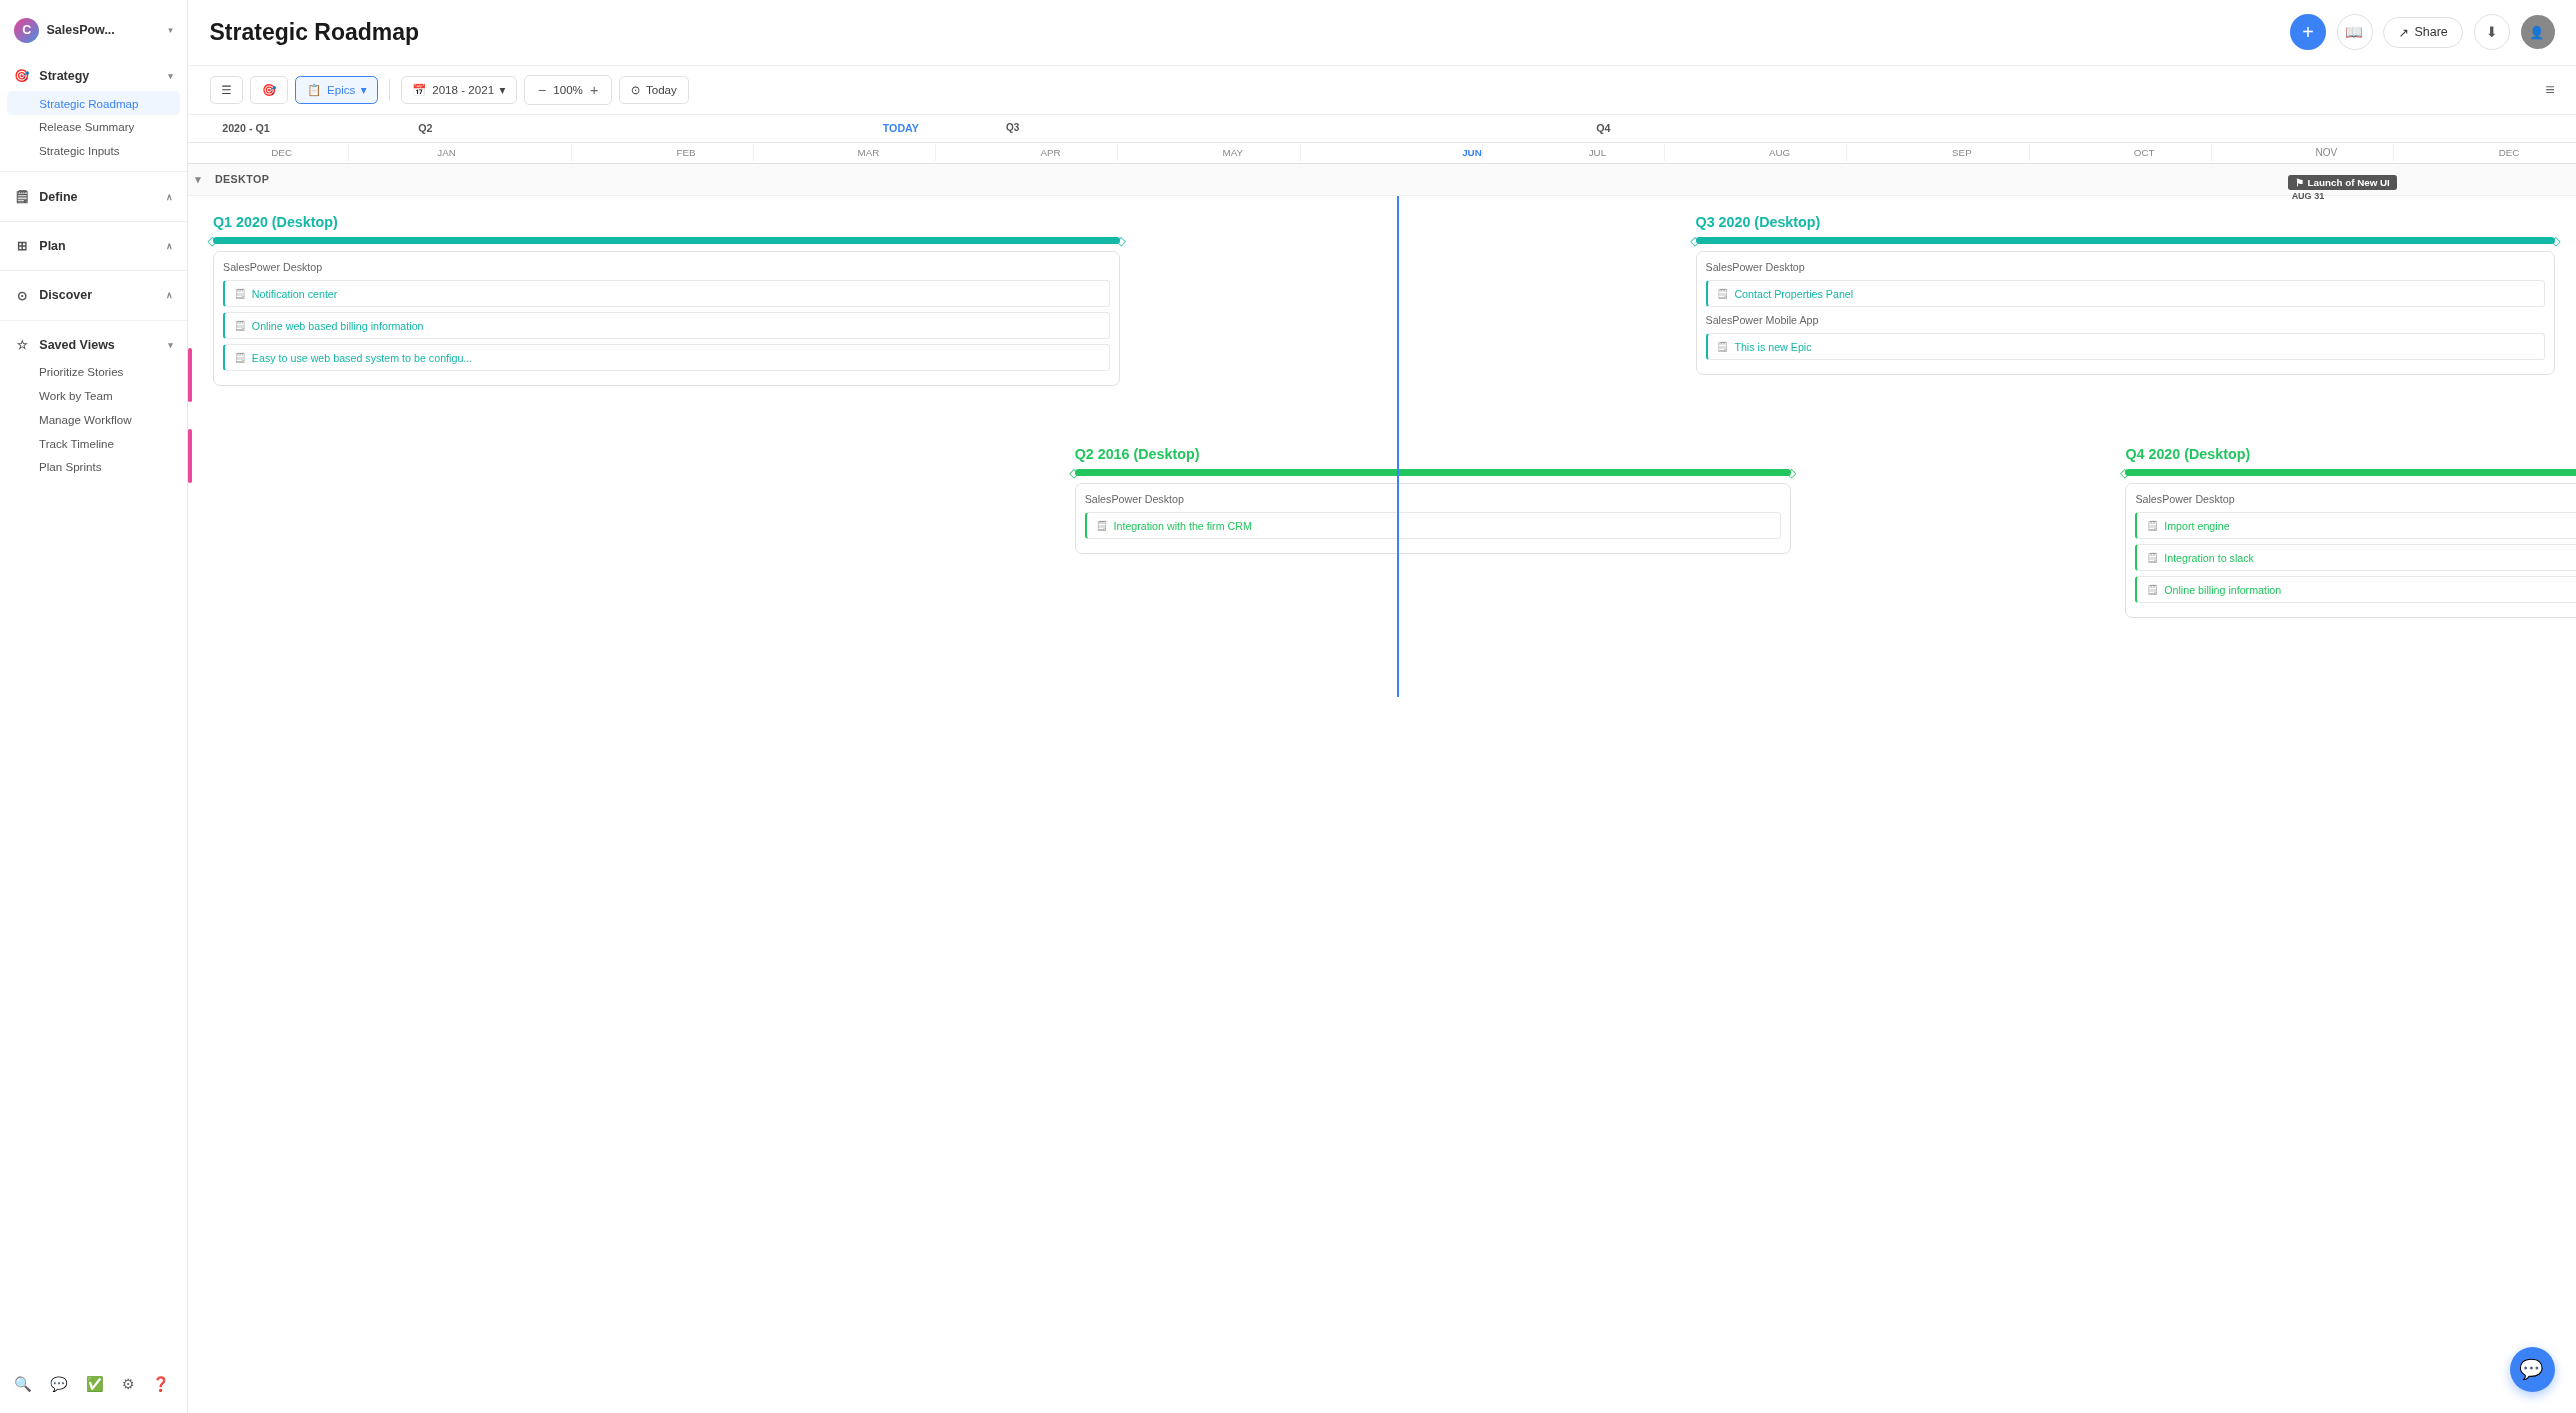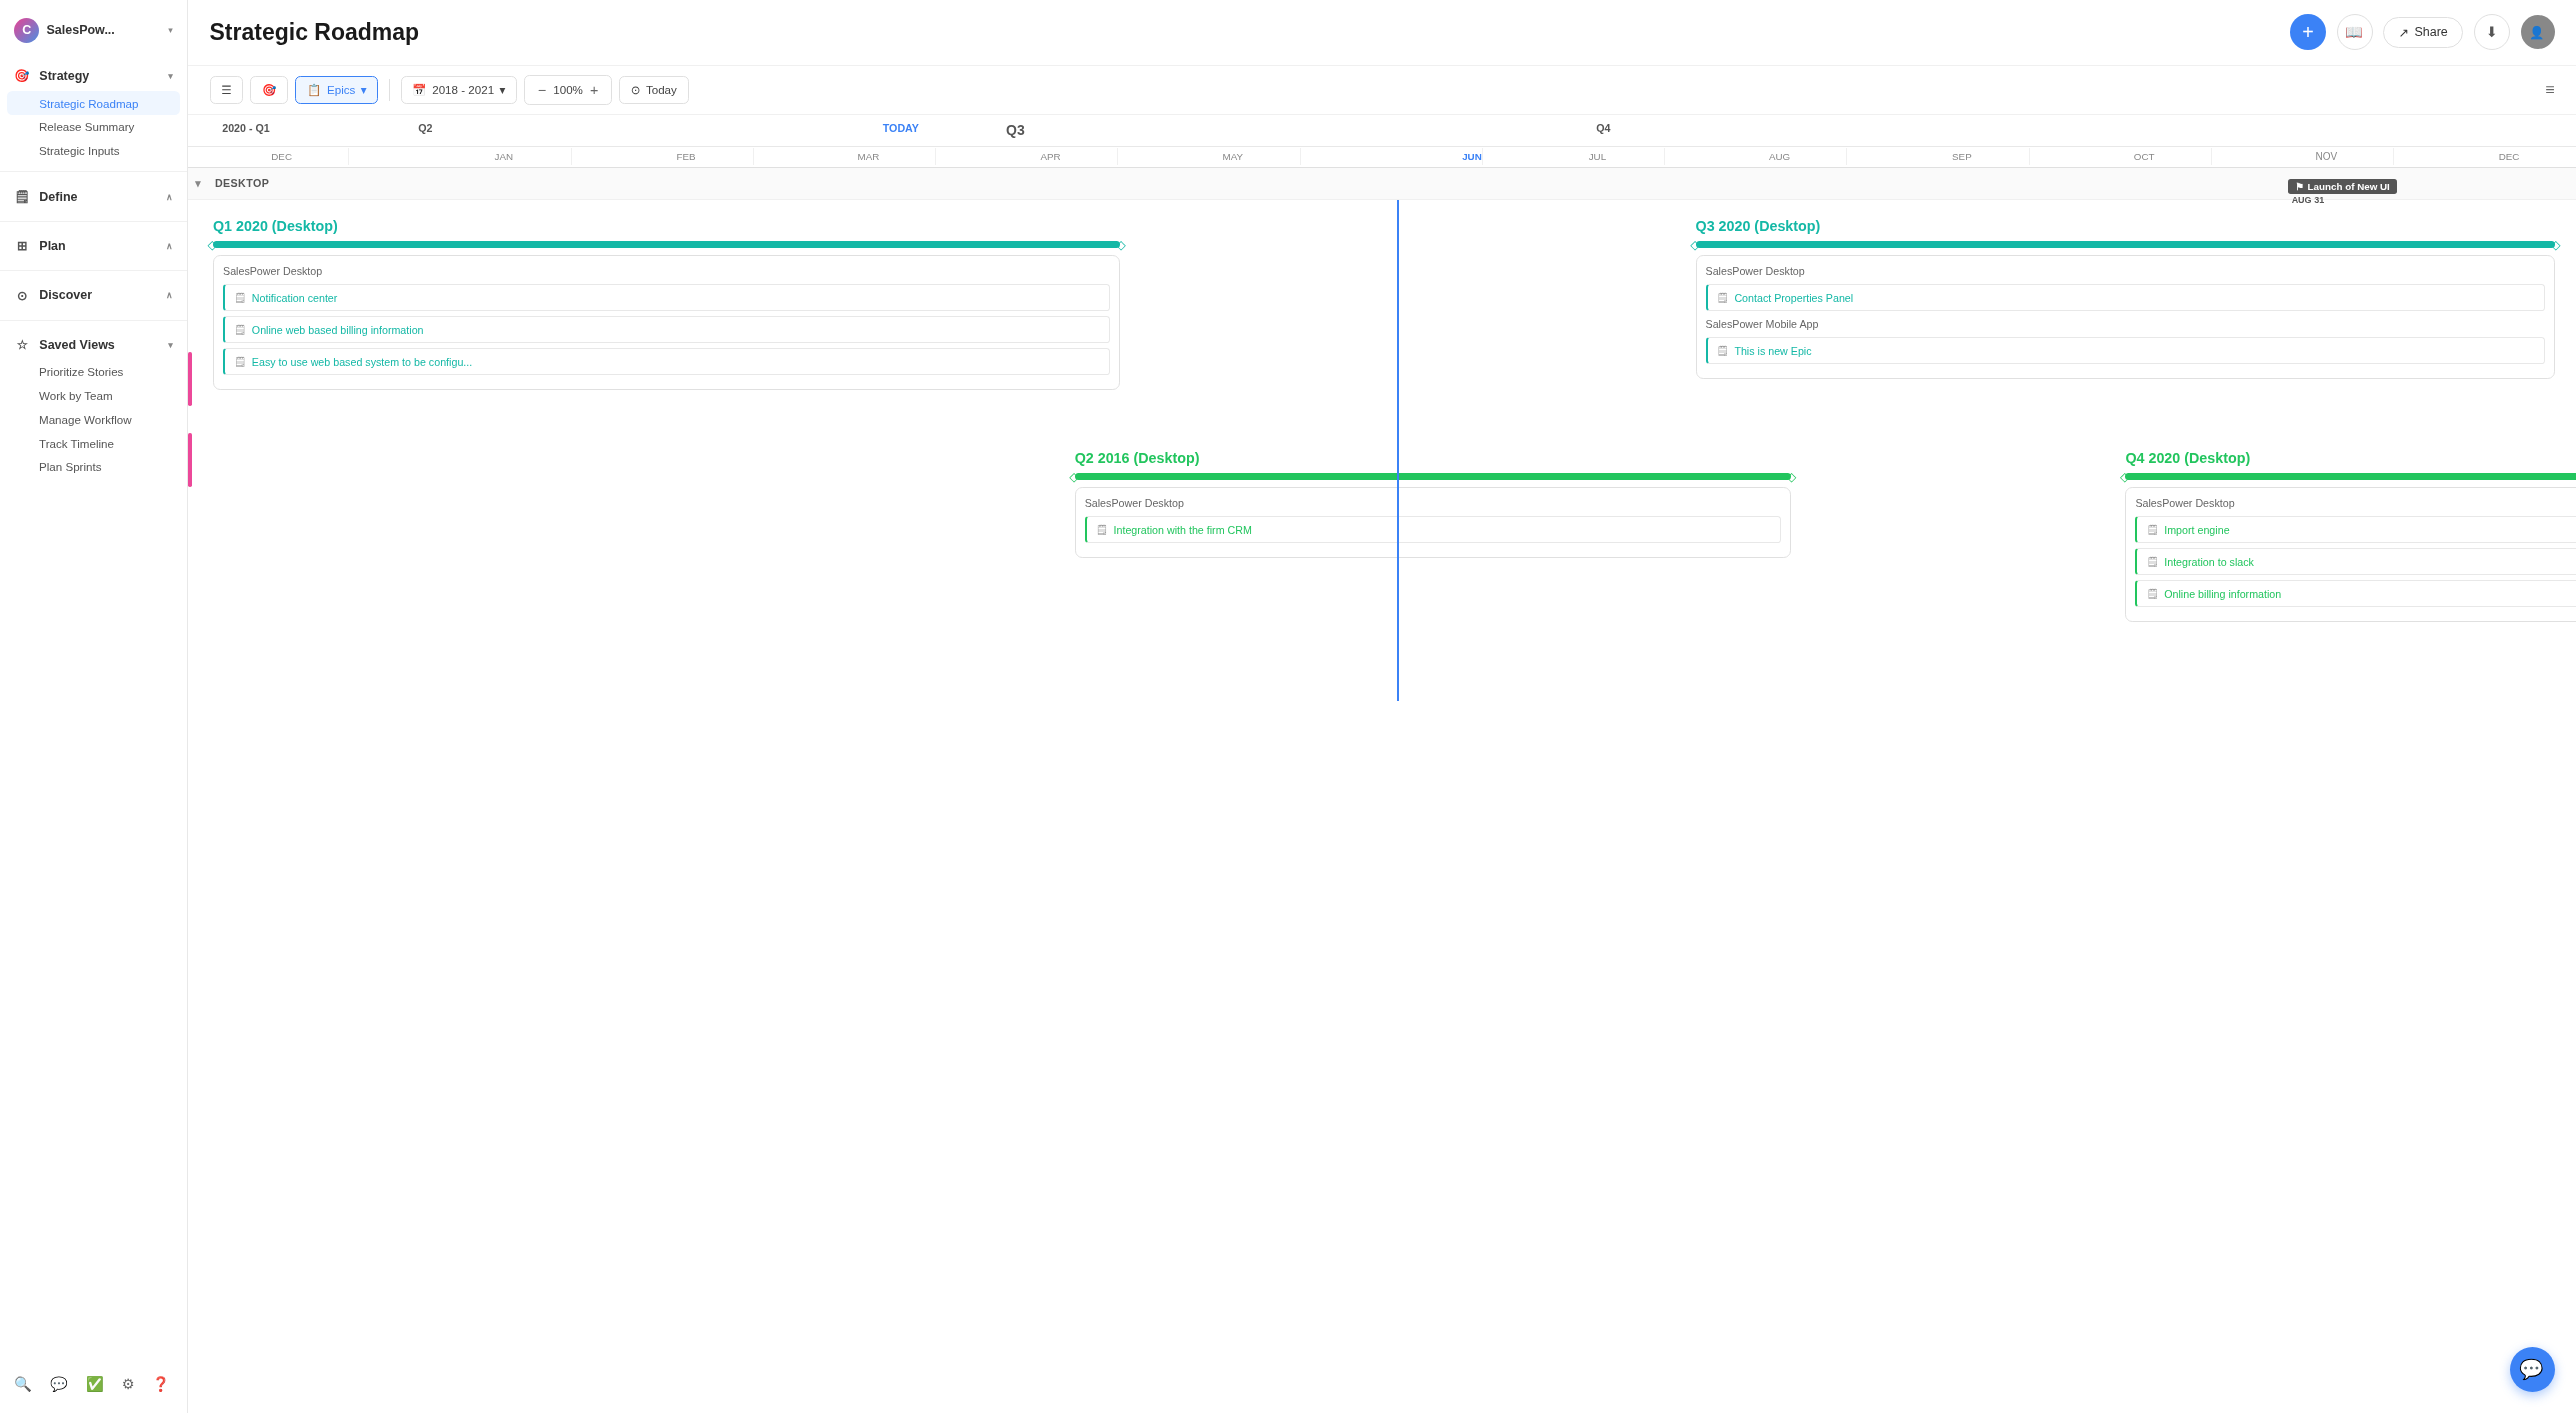--- a/index.html
+++ b/index.html
@@ -403,29 +403,29 @@
 
   <div id="timeline-container">
 
     <div class="timeline-header">
       <div style="display:flex; padding: 3.6px 0; border-bottom:0.9px solid #e8e8e8;">
         <div style="width:27px; flex-shrink:0;"></div>
         <div style="display:flex; flex:1;">
           <div style="width:8.3%; font-size:10.7px; font-weight:700; color:#555; padding:3.6px 7.2px;">2020 - Q1</div>
           <div style="width:16.6%; font-size:10.7px; font-weight:700; color:#555; padding:3.6px 7.2px;">Q2</div>
           <div style="width:8.3%; font-size:10.7px; font-weight:700; color:#3b82f6; padding:3.6px 7.2px; text-align:center;">TODAY</div>
-          <div style="width:25%; font-size:14px; font-weight:700; color:#555; padding:3.6px 7.2px;">Q3</div>
+          <div style="width:25%; font-size:10px; font-weight:700; color:#555; padding:3.6px 7.2px;">Q3</div>
           <div style="width:25%; font-size:10.7px; font-weight:700; color:#555; padding:3.6px 7.2px;">Q4</div>
         </div>
       </div>
       <div style="display:flex; padding: 1.8px 0;">
         <div style="width:27px; flex-shrink:0;"></div>
         <div style="display:flex; flex:1;gap:48px;">
           <div style="width:7.69%; text-align:center; font-size:9.8px; color:#888; border-right:0.9px solid #f0f0f0; padding:2.7px 0;">DEC</div>
-          <div style="width:7.69%; text-align:center; font-size:9.8px; color:#888; border-right:0.9px solid #f0f0f0; padding:2.7px 0;margin-left:40px;">JAN</div>
+          <div style="width:7.69%; font-size:9.8px; color:#888; border-right:0.9px solid #f0f0f0; padding:2.7px 0;margin-left:40px;">JAN</div>
           <div style="width:7.69%; text-align:center; font-size:9.8px; color:#888; border-right:0.9px solid #f0f0f0; padding:2.7px 0;">FEB</div>
           <div style="width:7.69%; text-align:center; font-size:9.8px; color:#888; border-right:0.9px solid #f0f0f0; padding:2.7px 0;">MAR</div>
           <div style="width:7.69%; text-align:center; font-size:9.8px; color:#888; border-right:0.9px solid #f0f0f0; padding:2.7px 0;">APR</div>
           <div style="width:7.69%; text-align:center; font-size:9.8px; color:#888; border-right:0.9px solid #f0f0f0; padding:2.7px 0;">MAY</div>
           <div style="width:7.69%; text-align:right; font-size:9.8px; color:#3b82f6; font-weight:700; border-right:0.9px solid #f0f0f0; padding:2.7px 0;">JUN</div>
           <div style="width:7.69%; text-align:center; font-size:9.8px; color:#888; border-right:0.9px solid #f0f0f0; padding:2.7px 0;">JUL</div>
           <div style="width:7.69%; text-align:center; font-size:9.8px; color:#888; border-right:0.9px solid #f0f0f0; padding:2.7px 0;">AUG</div>
           <div style="width:7.69%; text-align:center; font-size:9.8px; color:#888; border-right:0.9px solid #f0f0f0; padding:2.7px 0;">SEP</div>
           <div style="width:7.69%; text-align:center; font-size:9.8px; color:#888; border-right:0.9px solid #f0f0f0; padding:2.7px 0;">OCT</div>
           <div style="width:7.69%; text-align:center; font-size:10px; color:#888; border-right:0.9px solid #f0f0f0; padding:2.7px 0;">NOV</div>

